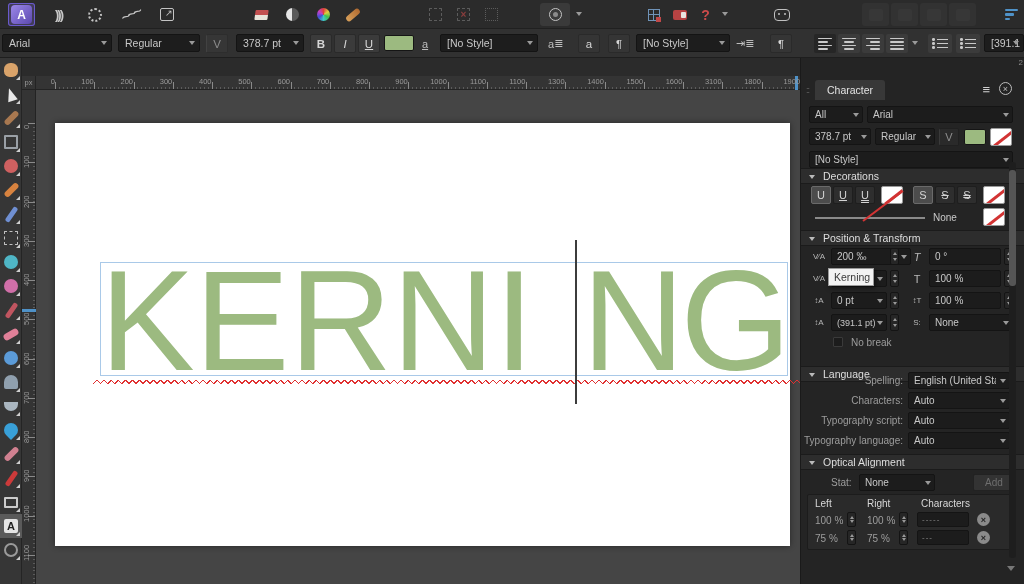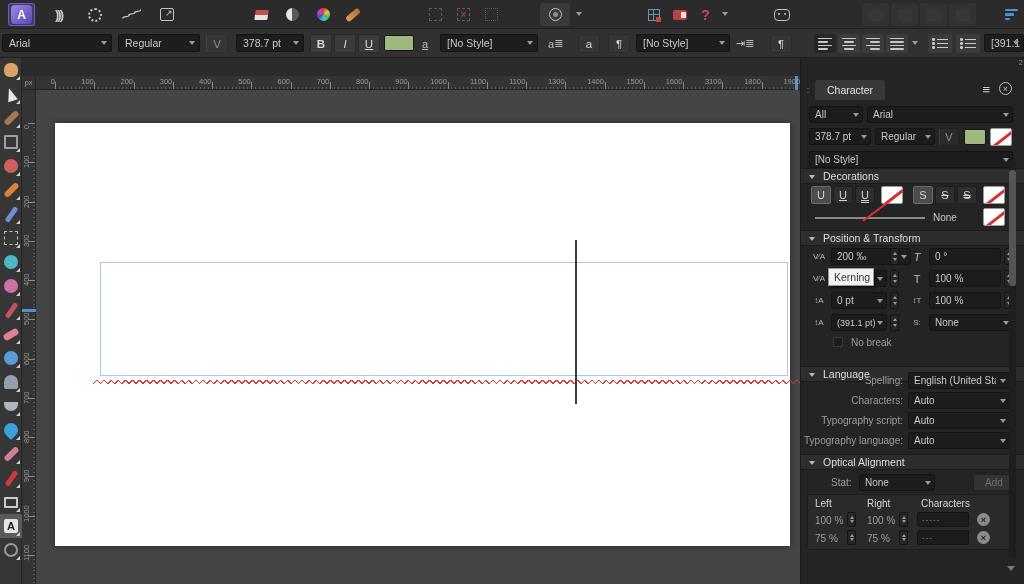--- a/index.html
+++ b/index.html
@@ -451,20 +451,21 @@
         <div class="tg text" style="background: rgb(228, 228, 228);">A</div>
       </div>
       <div class="tool">
         <div class="tg ring" style="border-color: rgb(154, 154, 154);"></div>
       </div>
     </div>
 
   <div id="canvas">
     <div id="page"></div>
     <div id="textframe"></div>
+    <div id="kerntext"><span class="t1">KERNI</span><span class="t2">NG</span></div>
     <div id="squiggle"></div>
     <div id="cursor"></div>
   </div>
 
   <div id="panel">
     <span id="panelgrip">::</span>
     <div id="paneltab">Character</div>
     <span id="panelmenu">≡</span>
     <span id="panelclose">×</span>
     <span id="cornerbadge">2</span>

